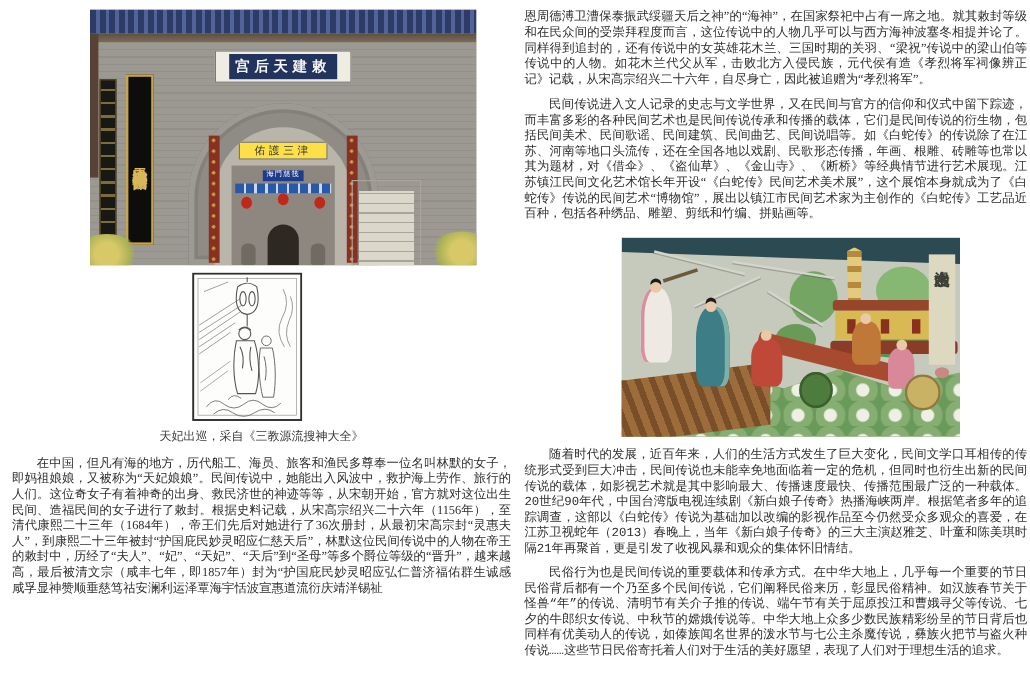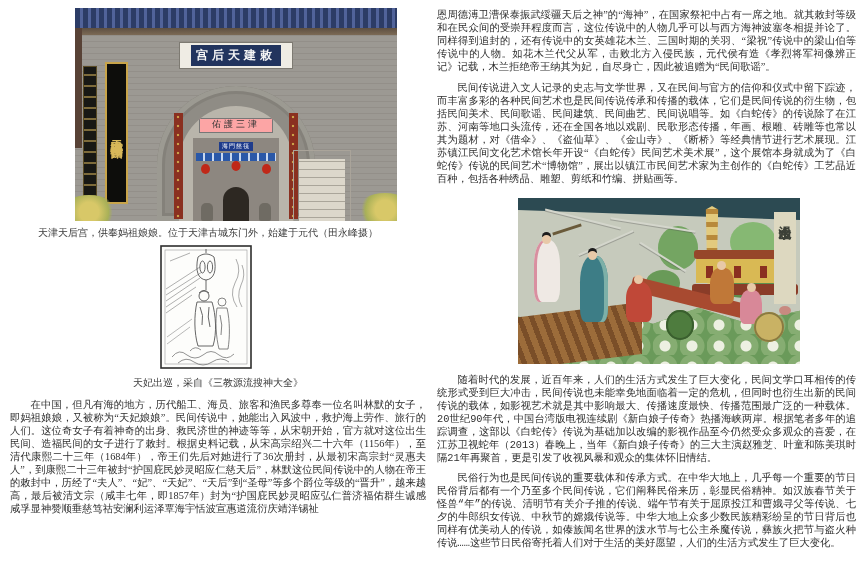--- a/index.html
+++ b/index.html
@@ -29,23 +29,23 @@
           display:flex;align-items:center;justify-content:center;}
   .p1-plaque-inner{background:#22345e;color:#f5f5f5;font-size:12px;font-weight:bold;
           letter-spacing:4px;padding:2px 5px;white-space:nowrap;}
   .p1-archring{position:absolute;top:78px;left:50%;transform:translateX(-50%);
           width:158px;height:135px;background:#8f8c85;border-radius:79px 79px 0 0;
           box-shadow:inset 0 0 0 5px #9c9a92, inset 0 0 0 8px #84817a;}
   .p1-opening{position:absolute;top:98px;left:50%;transform:translateX(-50%);
           width:114px;height:115px;border-radius:57px 57px 0 0;overflow:hidden;
           background:#b9b5ab;}
   .p1-inner-insc{position:absolute;top:12px;left:50%;transform:translateX(-50%);
-          width:72px;height:13px;background:#fca5a5;border:1px solid #777;
+          width:72px;height:13px;background:#fde047;border:1px solid #777;
           font-size:9px;letter-spacing:3px;color:#343434;text-align:center;line-height:12px;
-          white-space:nowrap;font-family:Liberation Mono, monospace;}
+          white-space:nowrap;}
   .p1-inner-gate{position:absolute;top:32px;left:50%;transform:translateX(-50%);
           width:86px;height:83px;background:#8d8780;}
   .p1-blue-plaque{position:absolute;top:4px;left:50%;transform:translateX(-50%);
           width:34px;height:9px;background:#1f3c8c;color:#fff;font-size:6px;
           line-height:9px;text-align:center;letter-spacing:1px;white-space:nowrap;}
   .p1-banner-row{position:absolute;top:15px;left:3px;right:3px;height:8px;
           background:repeating-linear-gradient(90deg,#2a58a8 0 7px,#c8d8f0 7px 9px);}
   .p1-lantern{position:absolute;width:9px;height:10px;border-radius:50%;background:#c02818;}
   .p1-doorway{position:absolute;bottom:0;left:50%;transform:translateX(-50%);
           width:26px;height:34px;border-radius:13px 13px 0 0;background:#2d2822;}
@@ -136,21 +136,20 @@
 
     <div class="p1-sign-narrow"></div>
     <div class="p1-sign">
       <span class="v-text">天津民俗博物館</span>
     </div>
     <div class="p1-stone"></div>
     <div class="p1-flower" style="left:-14px;bottom:-8px;"></div>
     <div class="p1-flower" style="right:-16px;bottom:-6px;"></div>
   </div>
 
-  <div class="caption" style="margin:5px 0 0 28px;">天津天后宫，供奉妈祖娘娘。位于天津古城东门外，始建于元代（田永峰摄）</div>
 
   <div class="drawing">
     <svg width="92" height="124" viewBox="0 0 92 124">
       <rect x="1" y="1" width="90" height="122" fill="none" stroke="#2e2e2e" stroke-width="1.6"></rect>
       <rect x="5" y="5" width="82" height="114" fill="none" stroke="#9a9a9a" stroke-width="0.6"></rect>
 
       <g stroke="#7a7a7a" stroke-width="0.6">
         <line x1="6" y1="44" x2="40" y2="22"></line>
           <line x1="6" y1="50" x2="42" y2="27"></line>
         <line x1="6" y1="56" x2="40" y2="33"></line>
@@ -202,21 +201,21 @@
   <div class="caption" style="margin:7px 0 0 0;text-align:center;">天妃出巡，采自《三教源流搜神大全》</div>
 
   <div class="body-text" style="margin-top:9px;">
     <p style="margin-top:6px;">在中国，但凡有海的地方，历代船工、海员、旅客和渔民多尊奉一位名叫林默的女子，即妈祖娘娘，又被称为“天妃娘娘”。民间传说中，她能出入风波中，救护海上劳作、旅行的人们。这位奇女子有着神奇的出身、救民济世的神迹等等，从宋朝开始，官方就对这位出生民间、造福民间的女子进行了敕封。根据史料记载，从宋高宗绍兴二十六年（1156年），至清代康熙二十三年（1684年），帝王们先后对她进行了36次册封，从最初宋高宗封“灵惠夫人”，到康熙二十三年被封“护国庇民妙灵昭应仁慈天后”，林默这位民间传说中的人物在帝王的敕封中，历经了“夫人”、“妃”、“天妃”、“天后”到“圣母”等多个爵位等级的“晋升”，越来越高，最后被清文宗（咸丰七年，即1857年）封为“护国庇民妙灵昭应弘仁普济福佑群生诚感咸孚显神赞顺垂慈笃祜安澜利运泽覃海宇恬波宣惠道流衍庆靖洋锡祉</p>
   </div>
 </div>
 
 <div class="page" id="page-right">
 
   <div class="body-text" style="margin-top:8px;">
-    <p class="no-indent">恩周德溥卫漕保泰振武绥疆天后之神”的“海神”，在国家祭祀中占有一席之地。就其敕封等级和在民众间的受崇拜程度而言，这位传说中的人物几乎可以与西方海神波塞冬相提并论了。同样得到追封的，还有传说中的女英雄花木兰、三国时期的关羽、“梁祝”传说中的梁山伯等传说中的人物。如花木兰代父从军，击败北方入侵民族，元代侯有造《孝烈将军祠像辨正记》记载，木兰拒绝帝王纳其为妃，自尽身亡，因此被追赠为“民间歌谣”。</p>
+    <p class="no-indent">恩周德溥卫漕保泰振武绥疆天后之神”的“海神”，在国家祭祀中占有一席之地。就其敕封等级和在民众间的受崇拜程度而言，这位传说中的人物几乎可以与西方海神波塞冬相提并论了。同样得到追封的，还有传说中的女英雄花木兰、三国时期的关羽、“梁祝”传说中的梁山伯等传说中的人物。如花木兰代父从军，击败北方入侵民族，元代侯有造《孝烈将军祠像辨正记》记载，从宋高宗绍兴二十六年，自尽身亡，因此被追赠为“孝烈将军”。</p>
     <p style="margin-top:8px;">民间传说进入文人记录的史志与文学世界，又在民间与官方的信仰和仪式中留下踪迹，而丰富多彩的各种民间艺术也是民间传说传承和传播的载体，它们是民间传说的衍生物，包括民间美术、民间歌谣、民间建筑、民间曲艺、民间说唱等。如《白蛇传》的传说除了在江苏、河南等地口头流传，还在全国各地以戏剧、民歌形态传播，年画、根雕、砖雕等也常以其为题材，对《借伞》、《盗仙草》、《金山寺》、《断桥》等经典情节进行艺术展现。江苏镇江民间文化艺术馆长年开设“《白蛇传》民间艺术美术展”，这个展馆本身就成为了《白蛇传》传说的民间艺术“博物馆”，展出以镇江市民间艺术家为主创作的《白蛇传》工艺品近百种，包括各种绣品、雕塑、剪纸和竹编、拼贴画等。</p>
   </div>
 
   <div class="photo2">
     <div class="p2-case"></div>
 
     <div class="p2-bush" style="left:140px;top:28px;width:40px;height:44px;background:#74a562;"></div>
     <div class="p2-bush" style="left:212px;top:24px;width:46px;height:40px;background:#86b873;"></div>
     <div class="p2-bush" style="left:196px;top:70px;width:60px;height:30px;background:#5d8f4e;"></div>
     <div class="p2-bush" style="left:128px;top:72px;width:34px;height:26px;background:#699a58;"></div>
@@ -260,15 +259,15 @@
 
     <div class="p2-title">
       <span class="v-text">水漫金山</span>
     </div>
     <div class="p2-seal"></div>
   </div>
 
 
   <div class="body-text" style="margin-top:10px;font-family:Liberation Mono, monospace;">
     <p>随着时代的发展，近百年来，人们的生活方式发生了巨大变化，民间文学口耳相传的传统形式受到巨大冲击，民间传说也未能幸免地面临着一定的危机，但同时也衍生出新的民间传说的载体，如影视艺术就是其中影响最大、传播速度最快、传播范围最广泛的一种载体。20世纪90年代，中国台湾版电视连续剧《新白娘子传奇》热播海峡两岸。根据笔者多年的追踪调查，这部以《白蛇传》传说为基础加以改编的影视作品至今仍然受众多观众的喜爱，在江苏卫视蛇年（2013）春晚上，当年《新白娘子传奇》的三大主演赵雅芝、叶童和陈美琪时隔21年再聚首，更是引发了收视风暴和观众的集体怀旧情结。</p>
-    <p style="margin-top:7px;">民俗行为也是民间传说的重要载体和传承方式。在中华大地上，几乎每一个重要的节日民俗背后都有一个乃至多个民间传说，它们阐释民俗来历，彰显民俗精神。如汉族春节关于怪兽“年”的传说、清明节有关介子推的传说、端午节有关于屈原投江和曹娥寻父等传说、七夕的牛郎织女传说、中秋节的嫦娥传说等。中华大地上众多少数民族精彩纷呈的节日背后也同样有优美动人的传说，如傣族闻名世界的泼水节与七公主杀魔传说，彝族火把节与盗火种传说……这些节日民俗寄托着人们对于生活的美好愿望，人们的生活方式发生了巨大变化。</p>
+    <p style="margin-top:7px;">民俗行为也是民间传说的重要载体和传承方式。在中华大地上，几乎每一个重要的节日民俗背后都有一个乃至多个民间传说，它们阐释民俗来历，彰显民俗精神。如汉族春节关于怪兽“年”的传说、清明节有关介子推的传说、端午节有关于屈原投江和曹娥寻父等传说、七夕的牛郎织女传说、中秋节的嫦娥传说等。中华大地上众多少数民族精彩纷呈的节日背后也同样有优美动人的传说，如傣族闻名世界的泼水节与七公主杀魔传说，彝族火把节与盗火种传说……这些节日民俗寄托着人们对于生活的美好愿望，表现了人们对于理想生活的追求。</p>
   </div>
 </div>
 
 </body></html>

